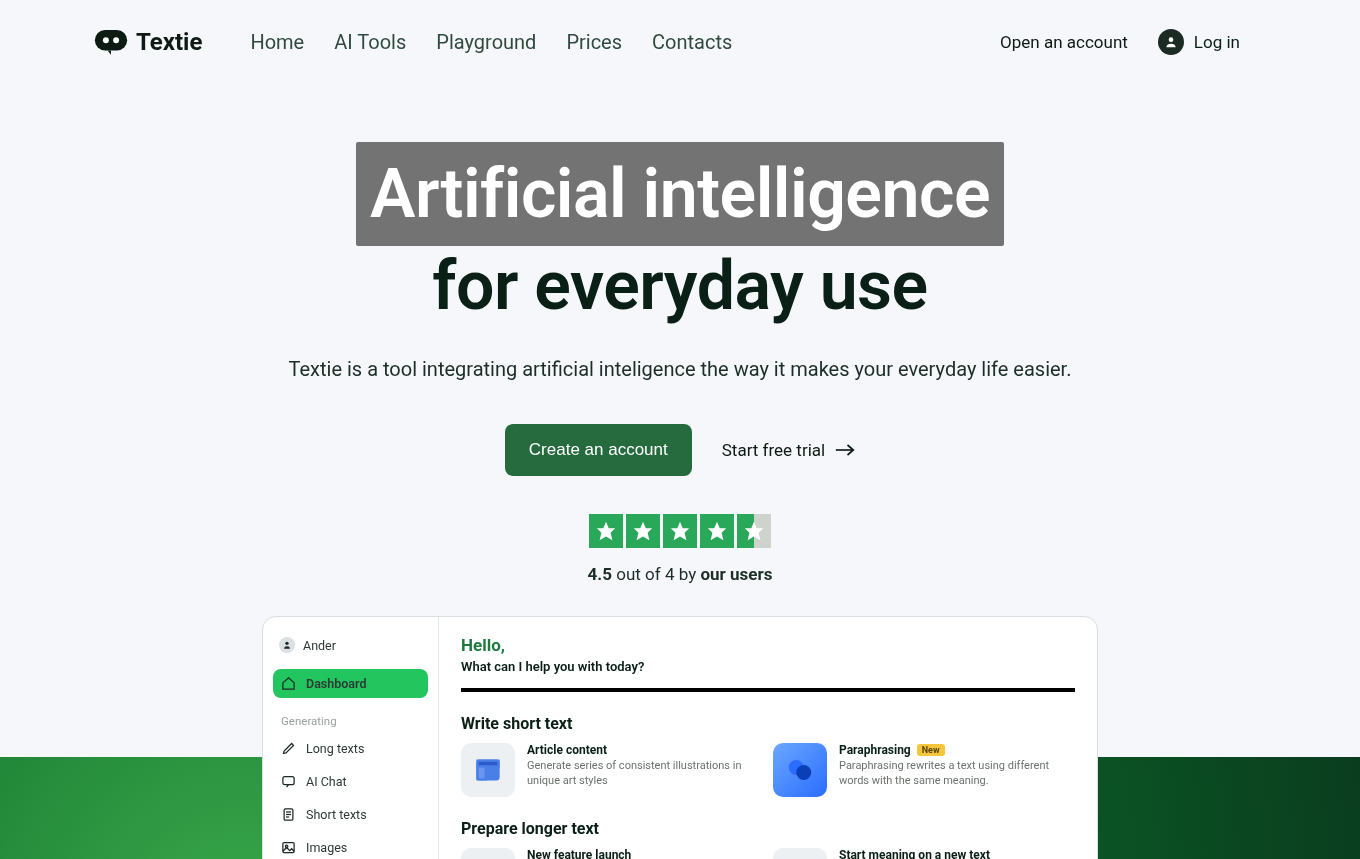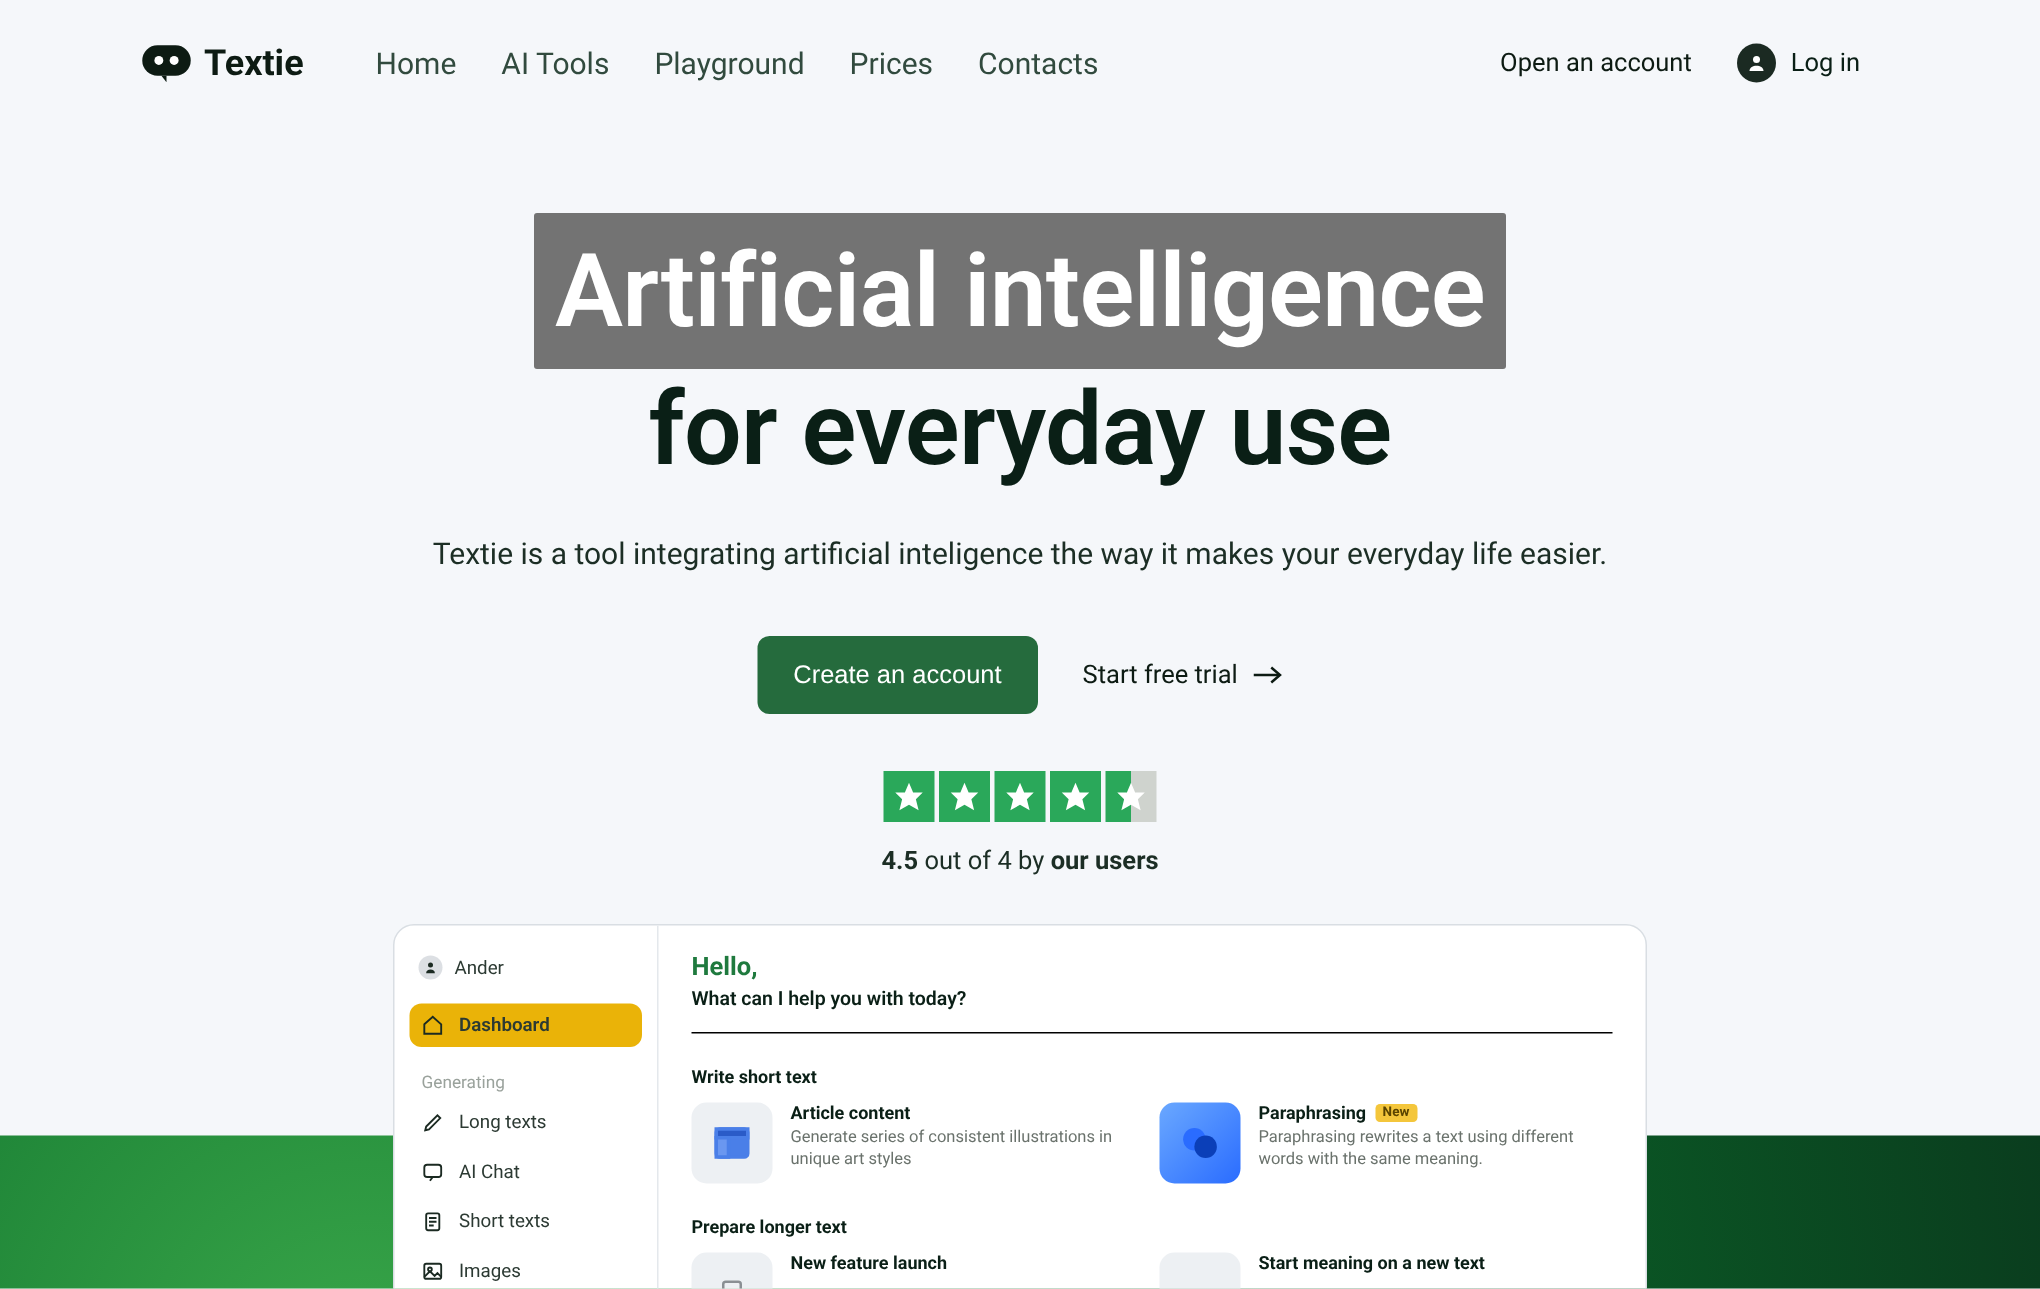--- a/index.html
+++ b/index.html
@@ -187,21 +187,21 @@
   display:flex; align-items:center; justify-content:center; font-size:10px;
 }
 .pv-item {
   display: flex;
   align-items: center;
   gap: 10px;
   padding: 7px 8px;
   border-radius: 8px;
   margin-bottom: 4px;
 }
-.pv-item.active { background: #eab308; font-weight: 600; }
+.pv-item.active { background: #22c55e; font-weight: 600; }
 .pv-section {
   color: #9aa29c;
   font-size: 11.5px;
   padding: 12px 8px 6px 8px;
 }
 .pv-ico {
   width: 15px; height: 15px; flex-shrink: 0;
 }
 
 .pv-main {
@@ -211,24 +211,24 @@
 .pv-hello {
   color: #1f7a3e;
   font-weight: 700;
   font-size: 17px;
 }
 .pv-q {
   font-size: 13px;
   font-weight: 600;
   margin-top: 4px;
   padding-bottom: 14px;
-  border-bottom: 1px solid #000000;
+  border-bottom: 4px solid #000000;
 }
 .pv-label {
-  font-size: 12px;
+  font-size: 16px;
   font-weight: 700;
   margin-top: 22px;
 }
 .pv-cards {
   display: flex;
   gap: 16px;
   margin-top: 10px;
 }
 .pv-card {
   display: flex;

